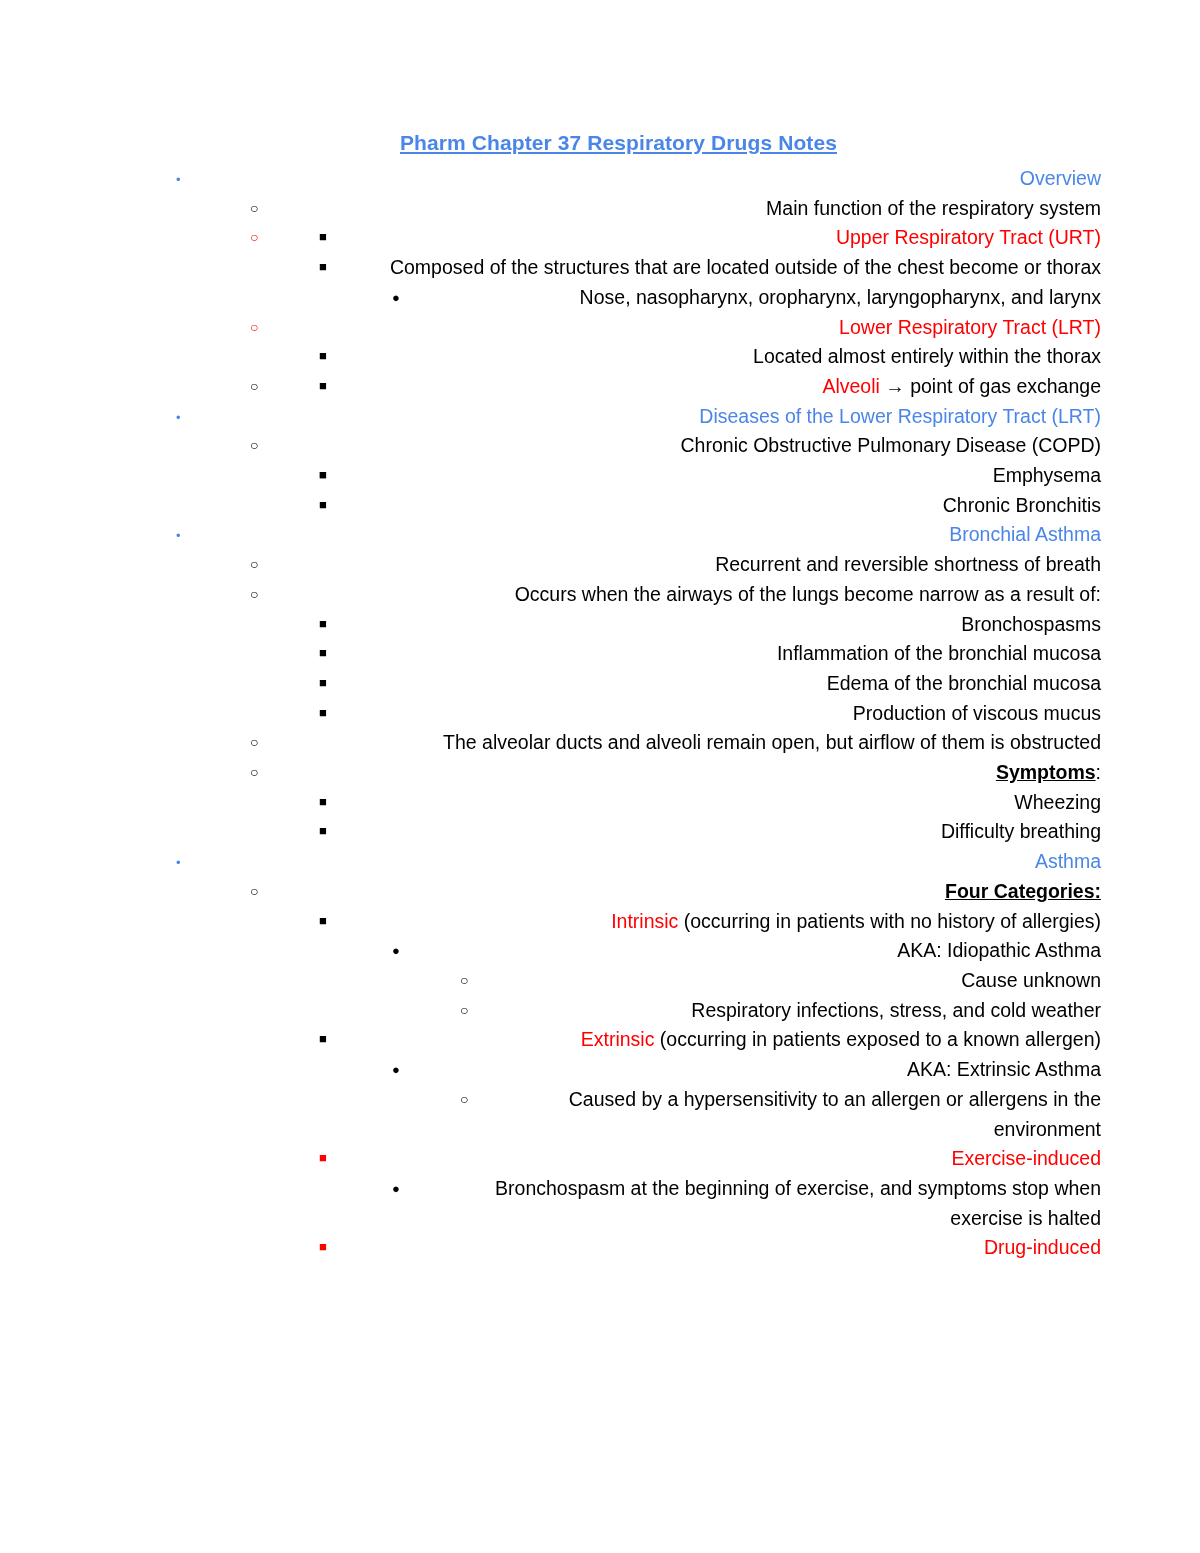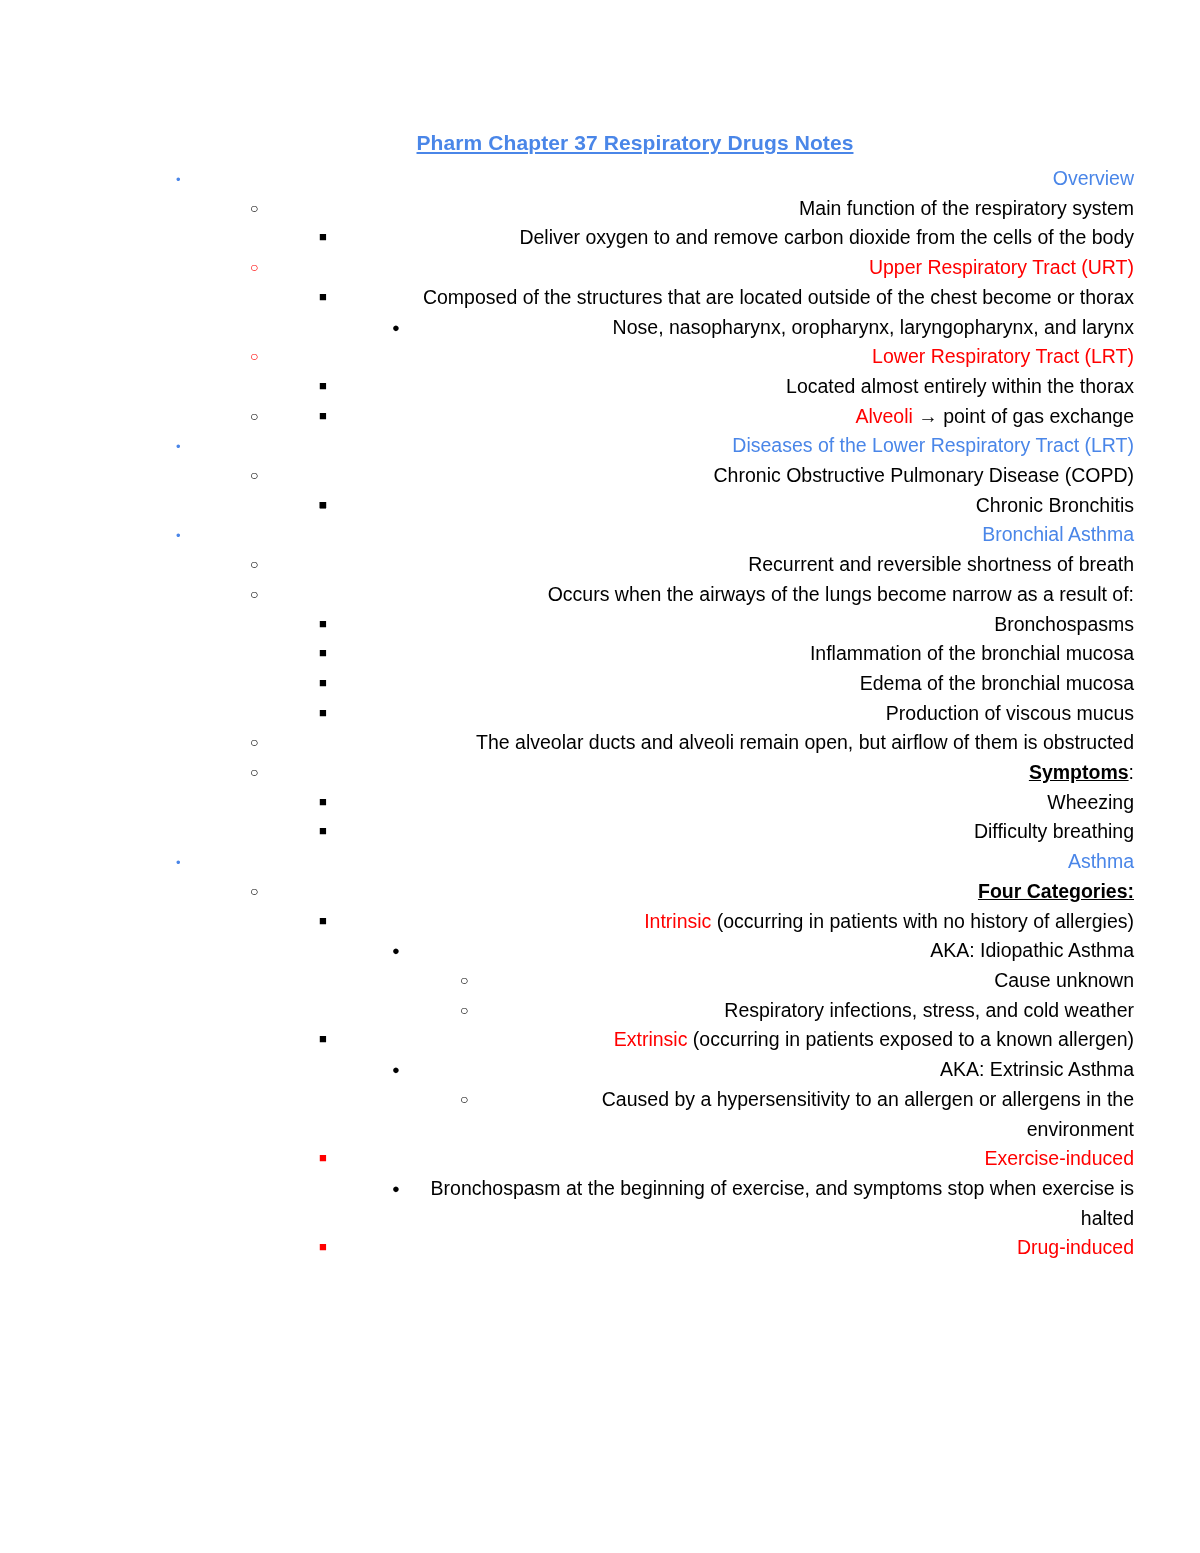--- a/index.html
+++ b/index.html
@@ -14,21 +14,21 @@
     font-family: "Liberation Sans", sans-serif;
     color: #000000;
     -webkit-font-smoothing: antialiased;
   }
 
   #page {
     position: relative;
     width: 1200px;
     height: 1553px;
     box-sizing: border-box;
-    padding: 128px 66px 0 170px;
+    padding: 128px 99px 0 170px;
     background: #ffffff;
   }
 
   #doc-title {
     text-align: center;
     font-size: 21px;
     font-weight: bold;
     color: #4a86e8;
     text-decoration: underline;
     letter-spacing: 0.1px;
@@ -103,21 +103,20 @@
       <li class="item lvl1">
         <span class="bullet c-blue">•</span>
         <span class="text c-blue"><span>Overview</span></span>
       </li>
       <li class="item lvl2">
         <span class="bullet c-black">○</span>
         <span class="text c-black"><span>Main function of the respiratory system</span></span>
       </li>
       <li class="item lvl3">
         <span class="bullet c-black">■</span>
-        <span class="text c-black"><span>Deliver oxygen to and remove carbon dioxide from the cells of the body</span></span>
       </li>
       <li class="item lvl2">
         <span class="bullet c-red">○</span>
         <span class="text c-red"><span>Upper Respiratory Tract (URT)</span></span>
       </li>
       <li class="item lvl3">
         <span class="bullet c-black">■</span>
         <span class="text c-black"><span>Composed of the structures that are located outside of the chest become or thorax</span></span>
       </li>
       <li class="item lvl4">
@@ -145,20 +144,21 @@
       </li>
       <li class="item lvl2">
         <span class="bullet c-black">○</span>
         <span class="text c-black"><span>Chronic Obstructive Pulmonary Disease (COPD)</span></span>
       </li>
       <li class="item lvl3">
         <span class="bullet c-black">■</span>
       </li>
       <li class="item lvl3">
         <span class="bullet c-black">■</span>
+        <span class="text c-black"><span>Emphysema</span></span>
       </li>
       <li class="item lvl3">
         <span class="bullet c-black">■</span>
         <span class="text c-black"><span>Chronic Bronchitis</span></span>
       </li>
       <li class="item lvl1">
         <span class="bullet c-blue">•</span>
         <span class="text c-blue"><span>Bronchial Asthma</span></span>
       </li>
       <li class="item lvl2">

